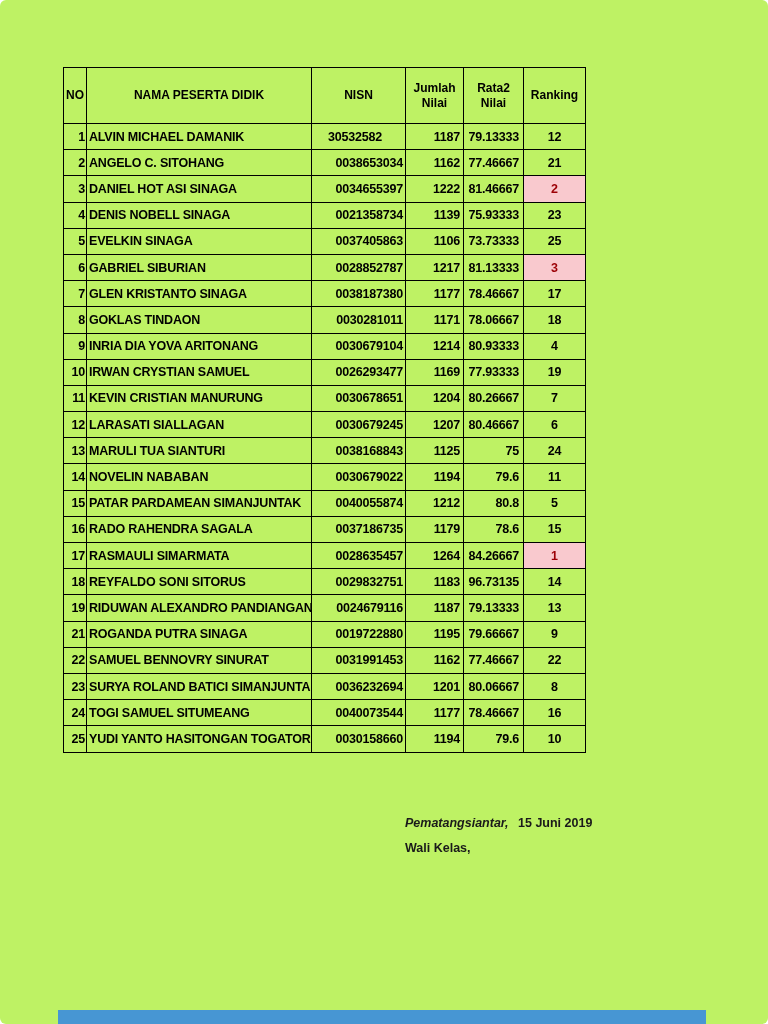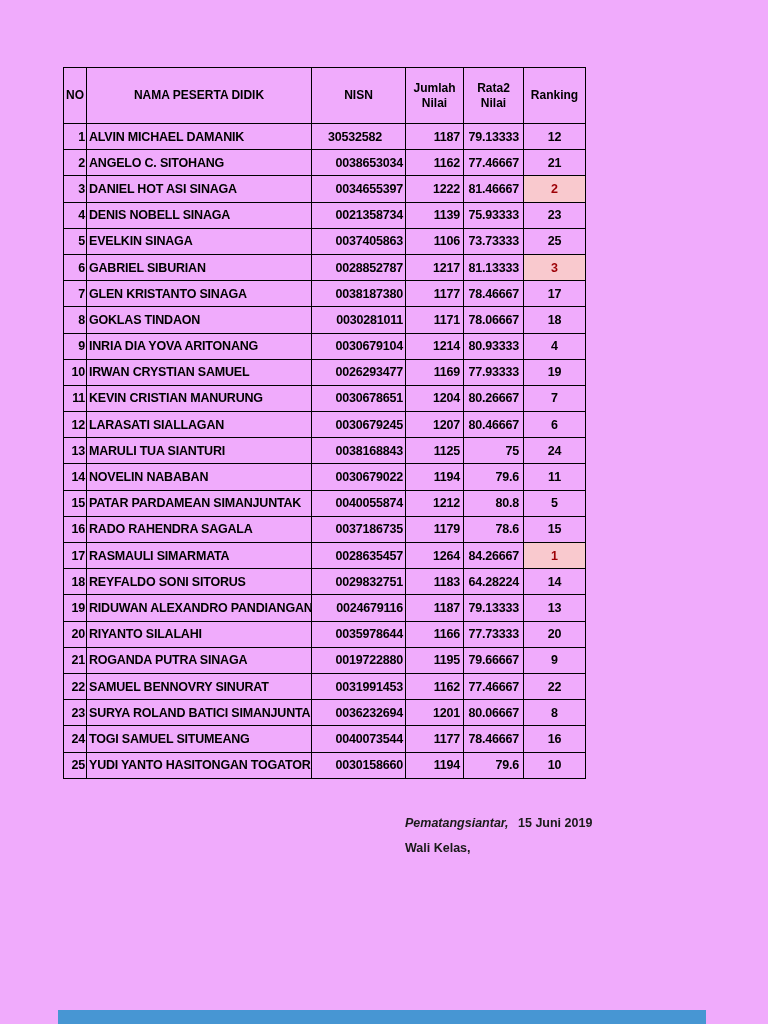--- a/index.html
+++ b/index.html
@@ -1,18 +1,18 @@
 <!DOCTYPE html>
 <html><head>
 <meta charset="utf-8">
 <style>
   * { margin:0; padding:0; box-sizing:border-box; }
   html,body { width:768px; height:1024px; background:#ffffff; overflow:hidden;
               font-family:"Liberation Sans", sans-serif; }
-  .page { position:relative; width:768px; height:1024px; background:#f0abfc; }
+  .page { position:relative; width:768px; height:1024px; background:#bef264;border-radius:6px; }
 
   table.grade-table {
     position:absolute; left:63px; top:67px;
     border-collapse:collapse; table-layout:fixed; width:522px;
     font-weight:bold; color:#000;
   }
   .grade-table th, .grade-table td {
     border:1.5px solid #000; overflow:hidden; white-space:nowrap;
   }
   .grade-table thead th {
@@ -203,38 +203,30 @@
       <td class="cell-nisn">0028635457</td>
       <td class="cell-jumlah">1264</td>
       <td class="cell-rata2">84.26667</td>
       <td class="cell-rank top3">1</td>
     </tr>
         <tr>
       <td class="cell-no">18</td>
       <td class="cell-name">REYFALDO SONI SITORUS</td>
       <td class="cell-nisn">0029832751</td>
       <td class="cell-jumlah">1183</td>
-      <td class="cell-rata2">64.28224</td>
+      <td class="cell-rata2">96.73135</td>
       <td class="cell-rank">14</td>
     </tr>
         <tr>
       <td class="cell-no">19</td>
       <td class="cell-name">RIDUWAN ALEXANDRO PANDIANGAN</td>
       <td class="cell-nisn">0024679116</td>
       <td class="cell-jumlah">1187</td>
       <td class="cell-rata2">79.13333</td>
       <td class="cell-rank">13</td>
-    </tr>
-        <tr>
-      <td class="cell-no">20</td>
-      <td class="cell-name">RIYANTO SILALAHI</td>
-      <td class="cell-nisn">0035978644</td>
-      <td class="cell-jumlah">1166</td>
-      <td class="cell-rata2">77.73333</td>
-      <td class="cell-rank">20</td>
     </tr>
         <tr>
       <td class="cell-no">21</td>
       <td class="cell-name">ROGANDA PUTRA SINAGA</td>
       <td class="cell-nisn">0019722880</td>
       <td class="cell-jumlah">1195</td>
       <td class="cell-rata2">79.66667</td>
       <td class="cell-rank">9</td>
     </tr>
         <tr>

